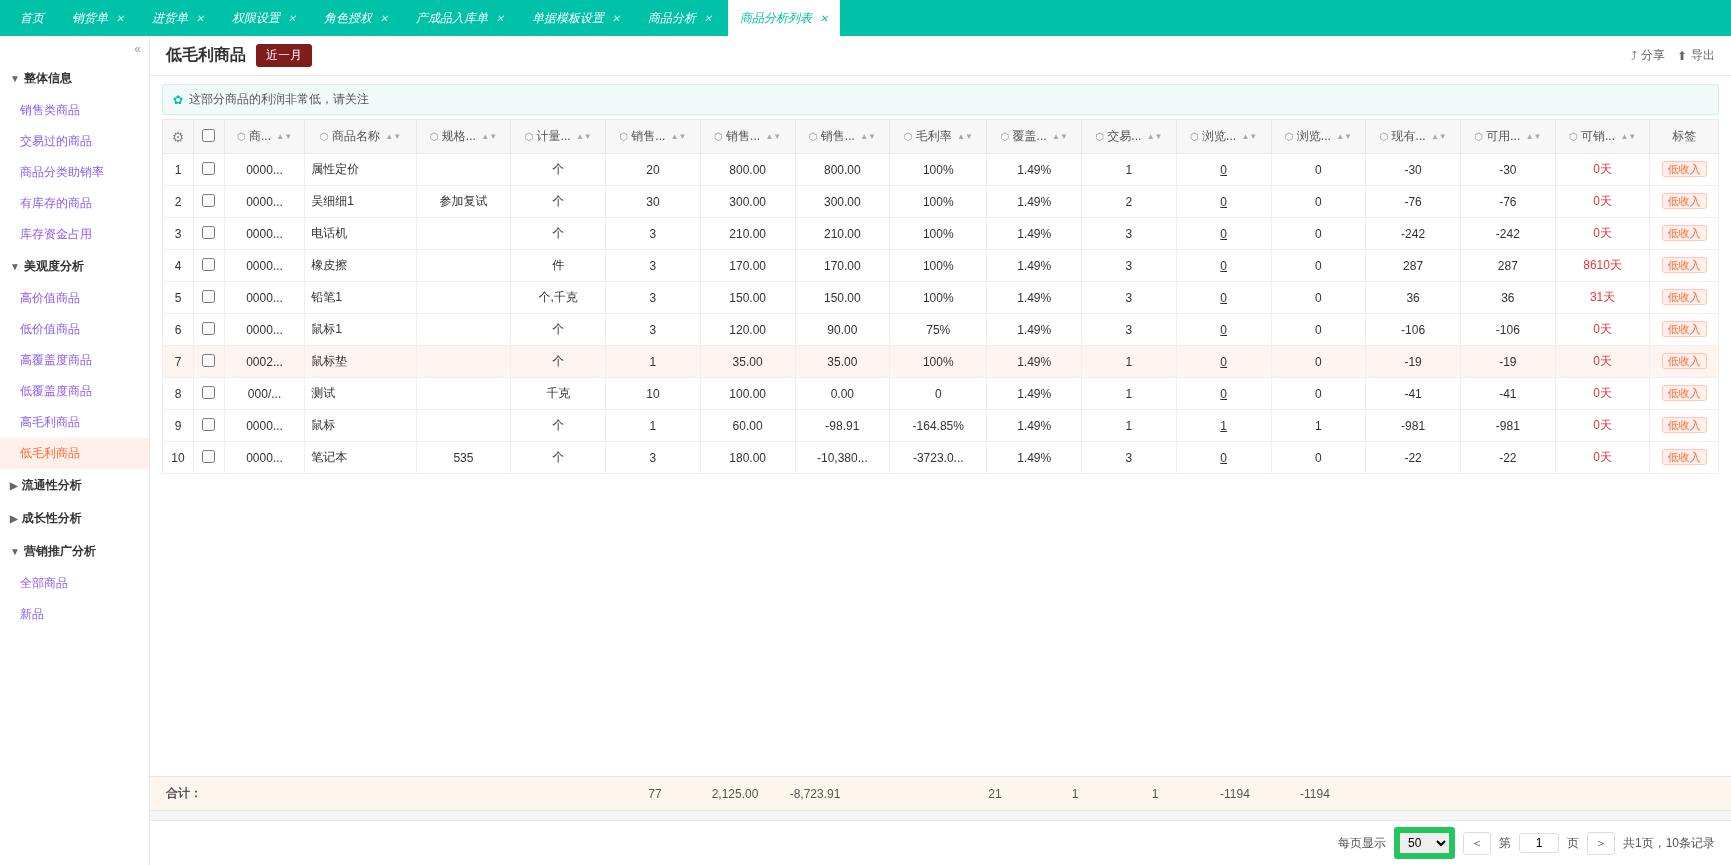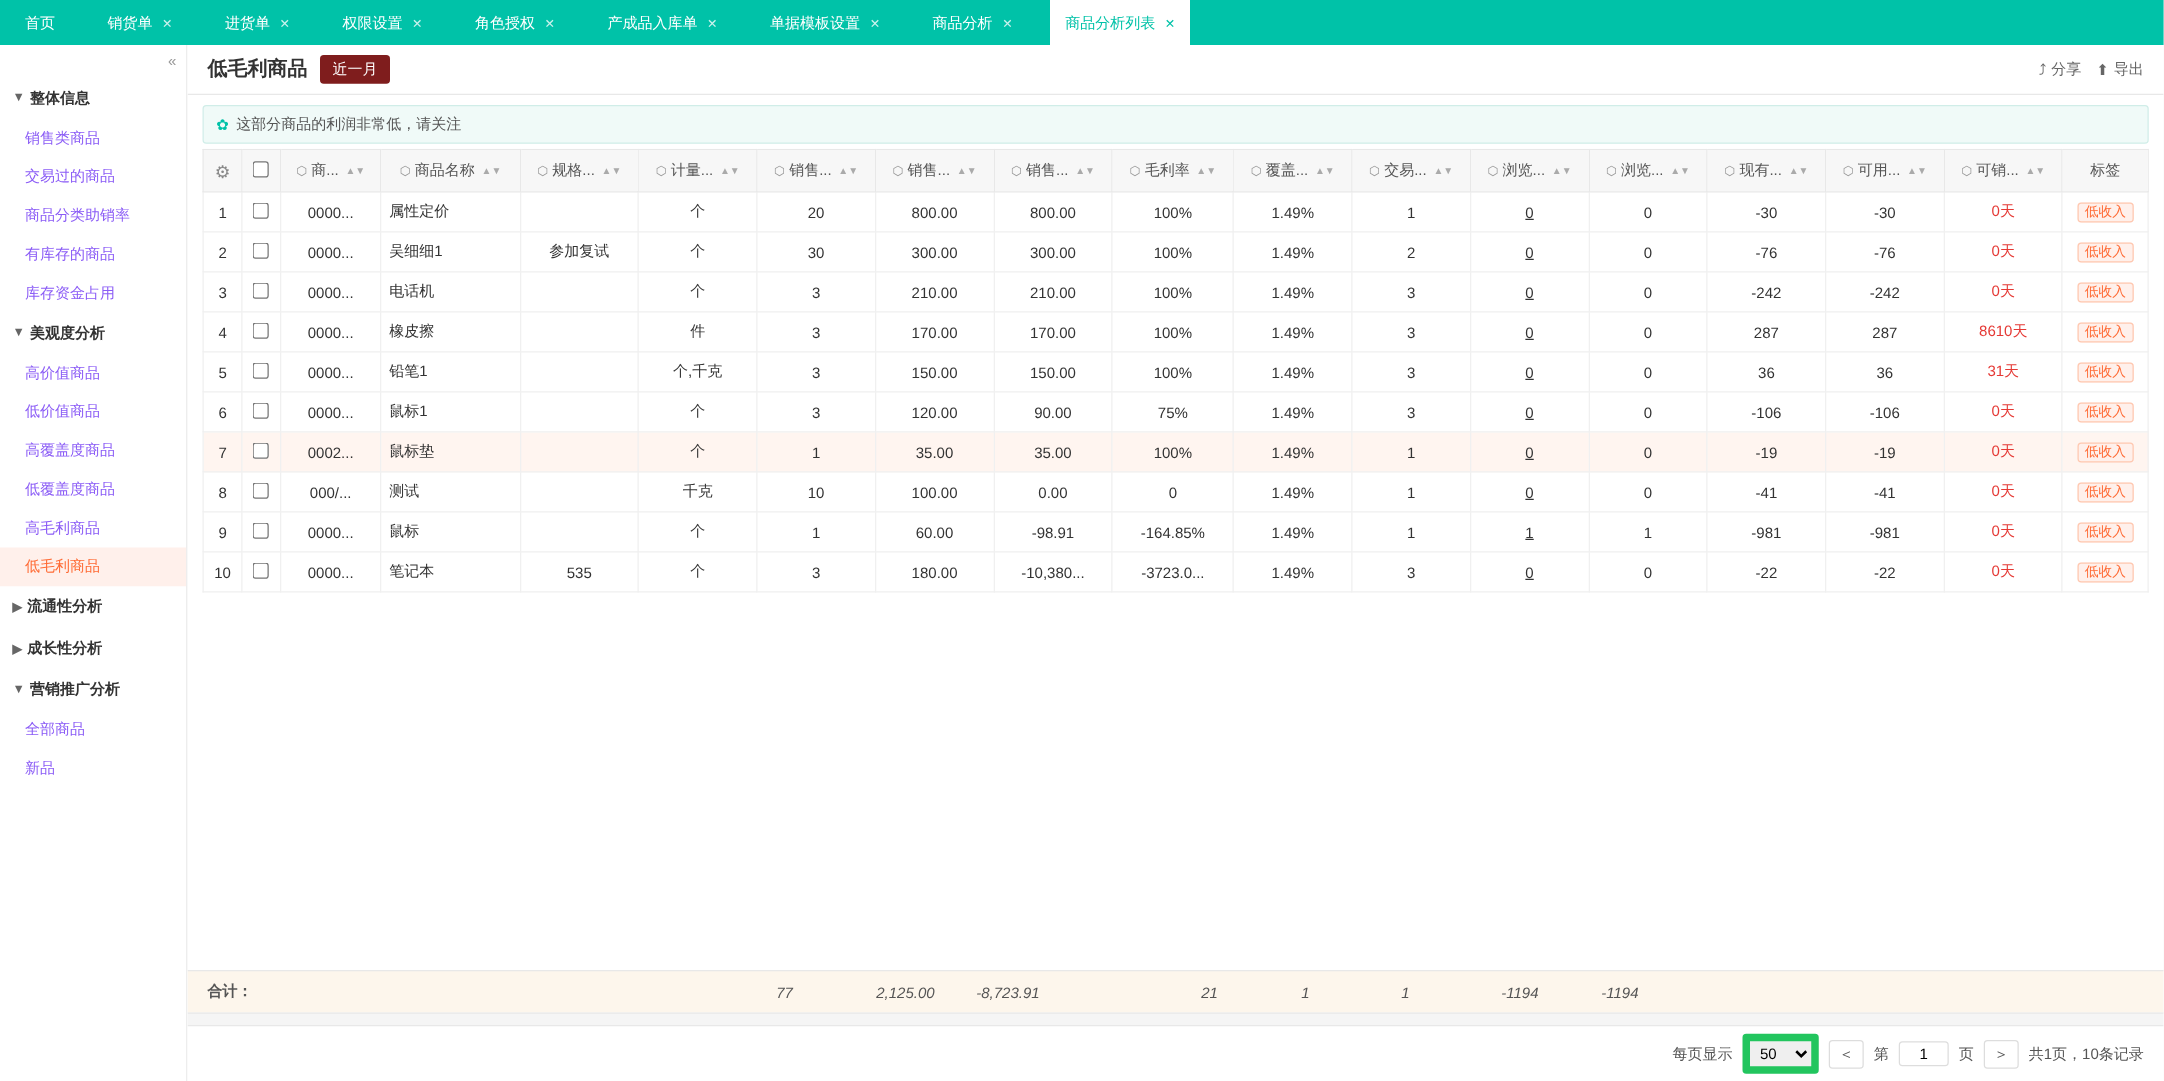--- a/index.html
+++ b/index.html
@@ -5,21 +5,22 @@
     * { box-sizing: border-box; margin: 0; padding: 0; font-family: 'Microsoft YaHei', Arial, sans-serif; font-size: 12px; }
     body { background: #f5f5f5; overflow-x: hidden; }
 
     
     .top-nav {
       background: #00c2a8;
       display: flex;
       align-items: center;
       height: 36px;
       padding: 0 8px;
-      gap: 18px;
+      gap: 4px;
+      font-style: italic;
     }
     .nav-item {
       color: #fff;
       padding: 0 12px;
       height: 36px;
       line-height: 36px;
       cursor: pointer;
       white-space: nowrap;
       font-size: 13px;
     }
@@ -209,22 +210,22 @@
       font-size: 12px;
       color: #555;
     }
     .summary-label { font-weight: bold; margin-right: 23px; font-family: Liberation Serif, serif; }
     .summary-values {
       display: flex;
       gap: 0;
     }
     .sum-cell {
       min-width: 80px;
+      text-align: center;
       padding: 0 6px;
-      font-style: italic;
     }
 
     
     .pagination-bar {
       display: flex;
       align-items: center;
       justify-content: flex-end;
       padding: 6px 16px;
       border-top: 1px solid #e8e8e8;
       gap: 8px;

